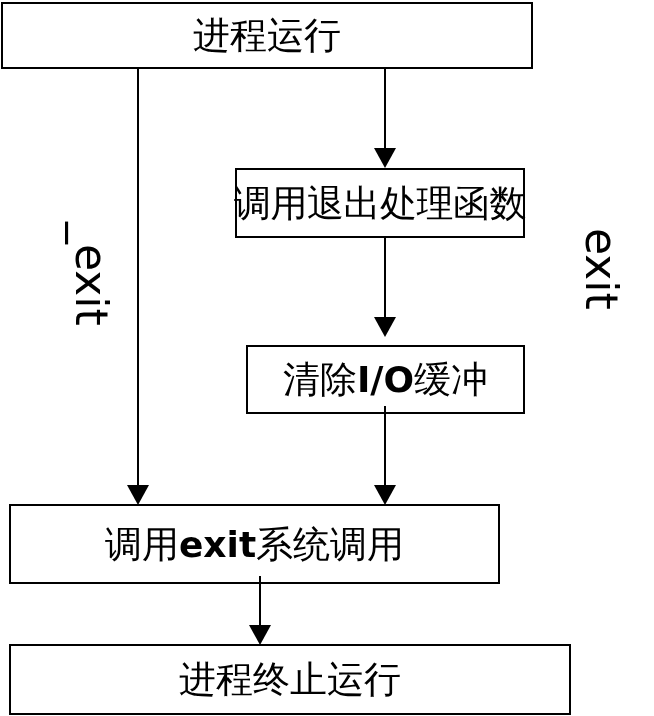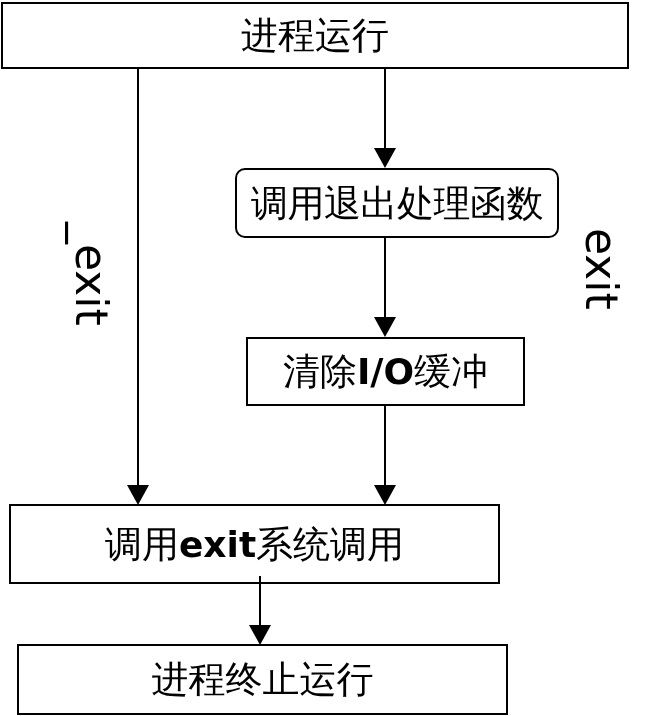--- a/index.html
+++ b/index.html
@@ -43,25 +43,25 @@
   .node-label.has-latin {
     font-family: "DejaVu Serif", "Liberation Serif", serif;
   }
   .latin-bold {
     font-family: "DejaVu Sans", "Liberation Sans", sans-serif;
     font-weight: bold;
     font-size: 36px;
   }
 
   
-  #box-process-running { left: 1px;   top: 2px;   width: 628px; height: 67px; }
-  #box-call-exit-handlers { left: 235px; top: 168px; width: 324px; height: 70px; border-radius: 10px; }
-  #box-flush-io-buffers { left: 246px; top: 337px; width: 279px; height: 69px; }
+  #box-process-running { left: 1px;   top: 2px;   width: 532px; height: 67px; }
+  #box-call-exit-handlers { left: 235px; top: 168px; width: 290px; height: 70px; }
+  #box-flush-io-buffers { left: 246px; top: 345px; width: 279px; height: 69px; }
   #box-call-exit-syscall { left: 9px;   top: 504px; width: 491px; height: 80px; }
-  #box-process-terminated { left: 9px;  top: 644px; width: 491px; height: 71px; margin-left: 8px; }
+  #box-process-terminated { left: 9px;  top: 644px; width: 562px; height: 71px; }
 
   
   .edge-line {
     position: absolute;
     width: 2px;
     background: #000000;
   }
   
   .arrow-head {
     position: absolute;

